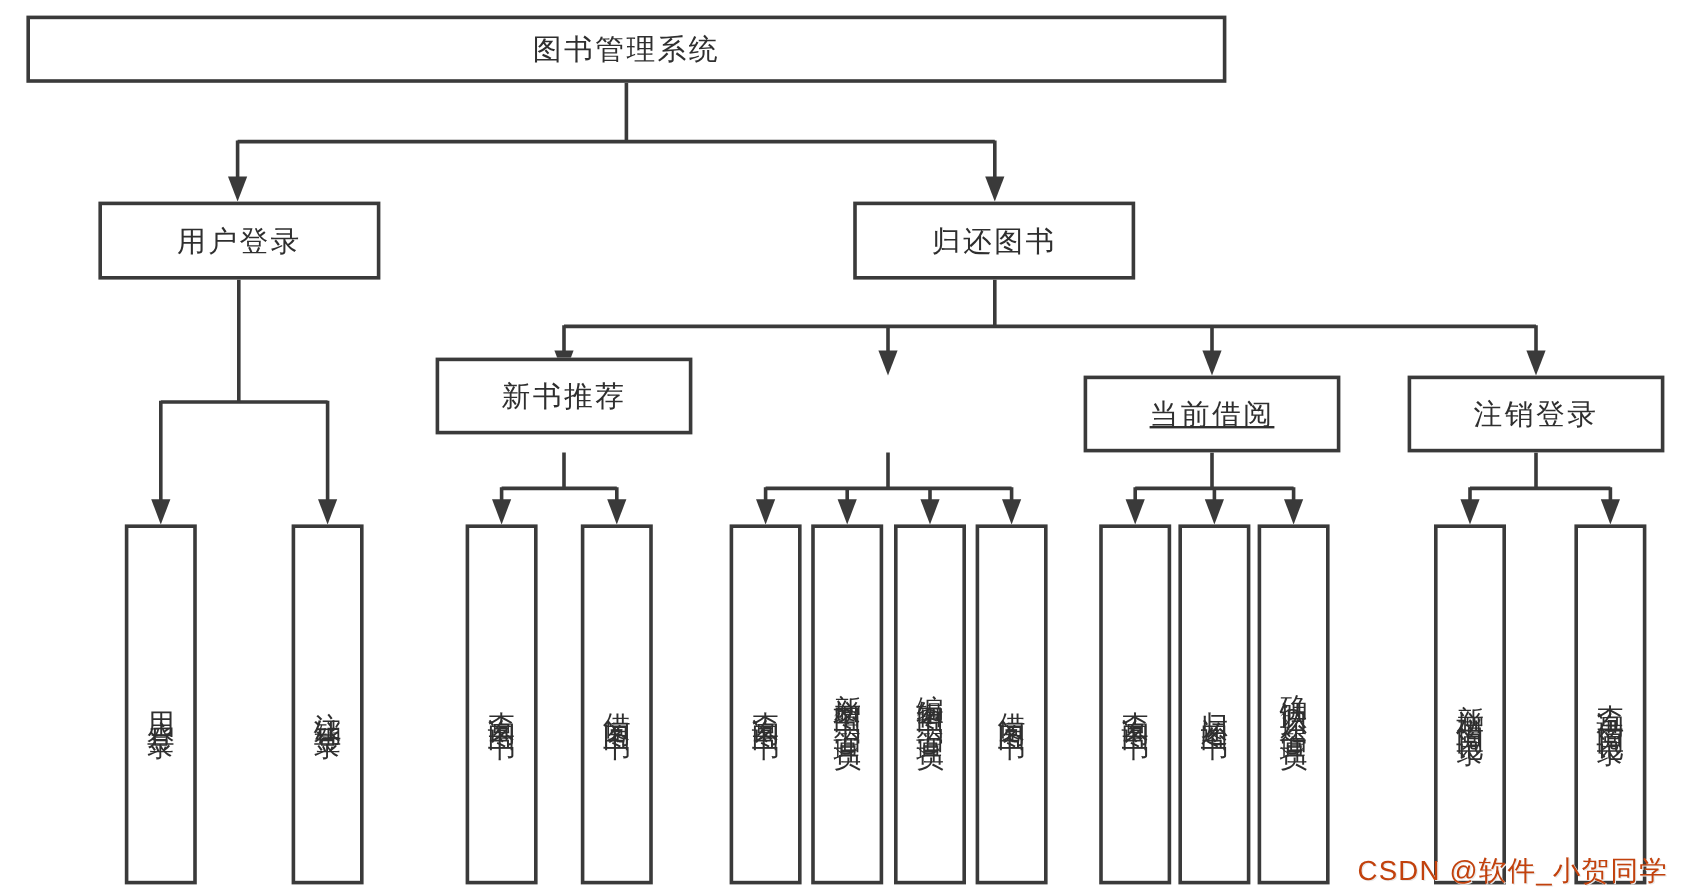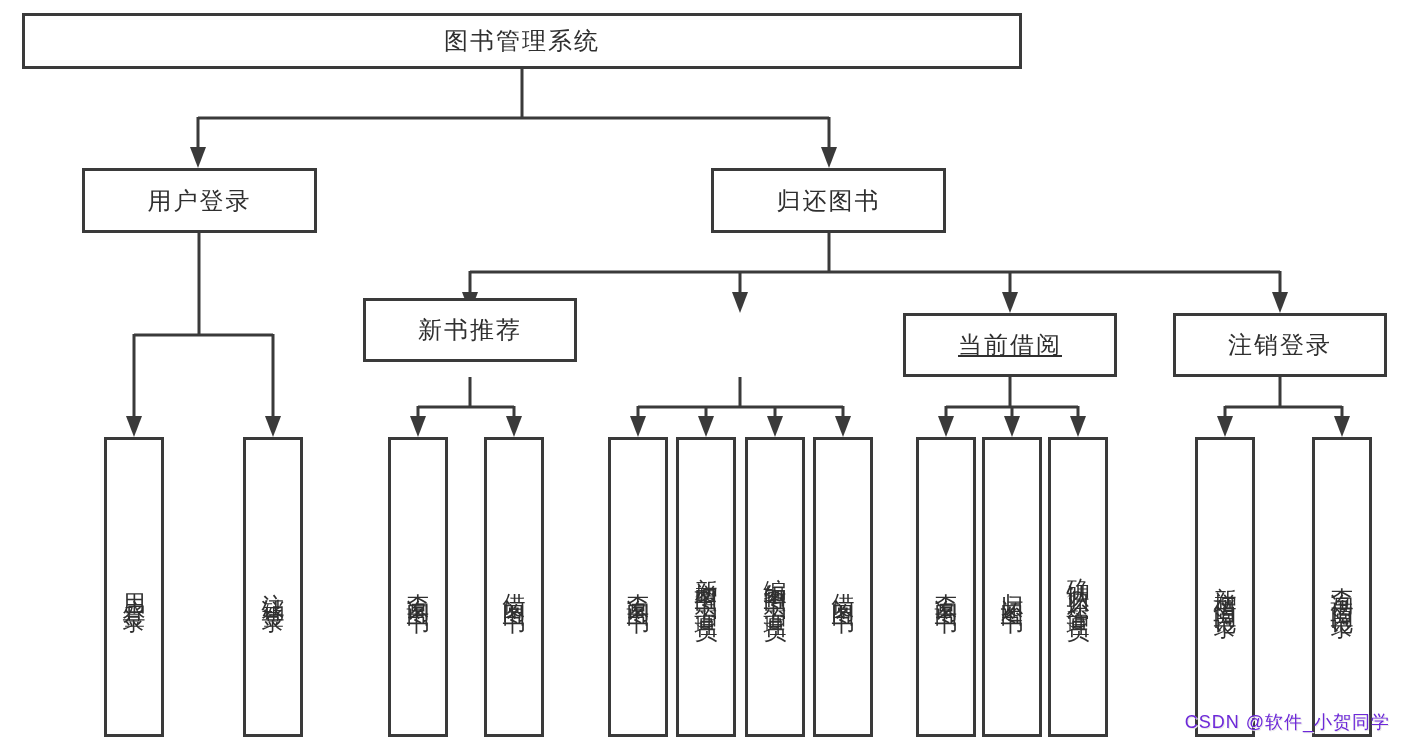--- a/index.html
+++ b/index.html
@@ -53,22 +53,22 @@
     font-size: 23px;
     letter-spacing: 6px;
     color: #2f2f2f;
     line-height: 1;
     white-space: nowrap;
   }
   .watermark {
     position: absolute;
     top: 710px;
     right: 15px;
-    font-size: 18px;
-    color: #6d28d9;
+    font-size: 23px;
+    color: #c2410c;
     text-shadow: 1px 1px 0 #e8e8e8;
     letter-spacing: 1px;
     white-space: nowrap;
   }
 </style>
 </head>
 <body>
 
 <div class="canvas">
 

